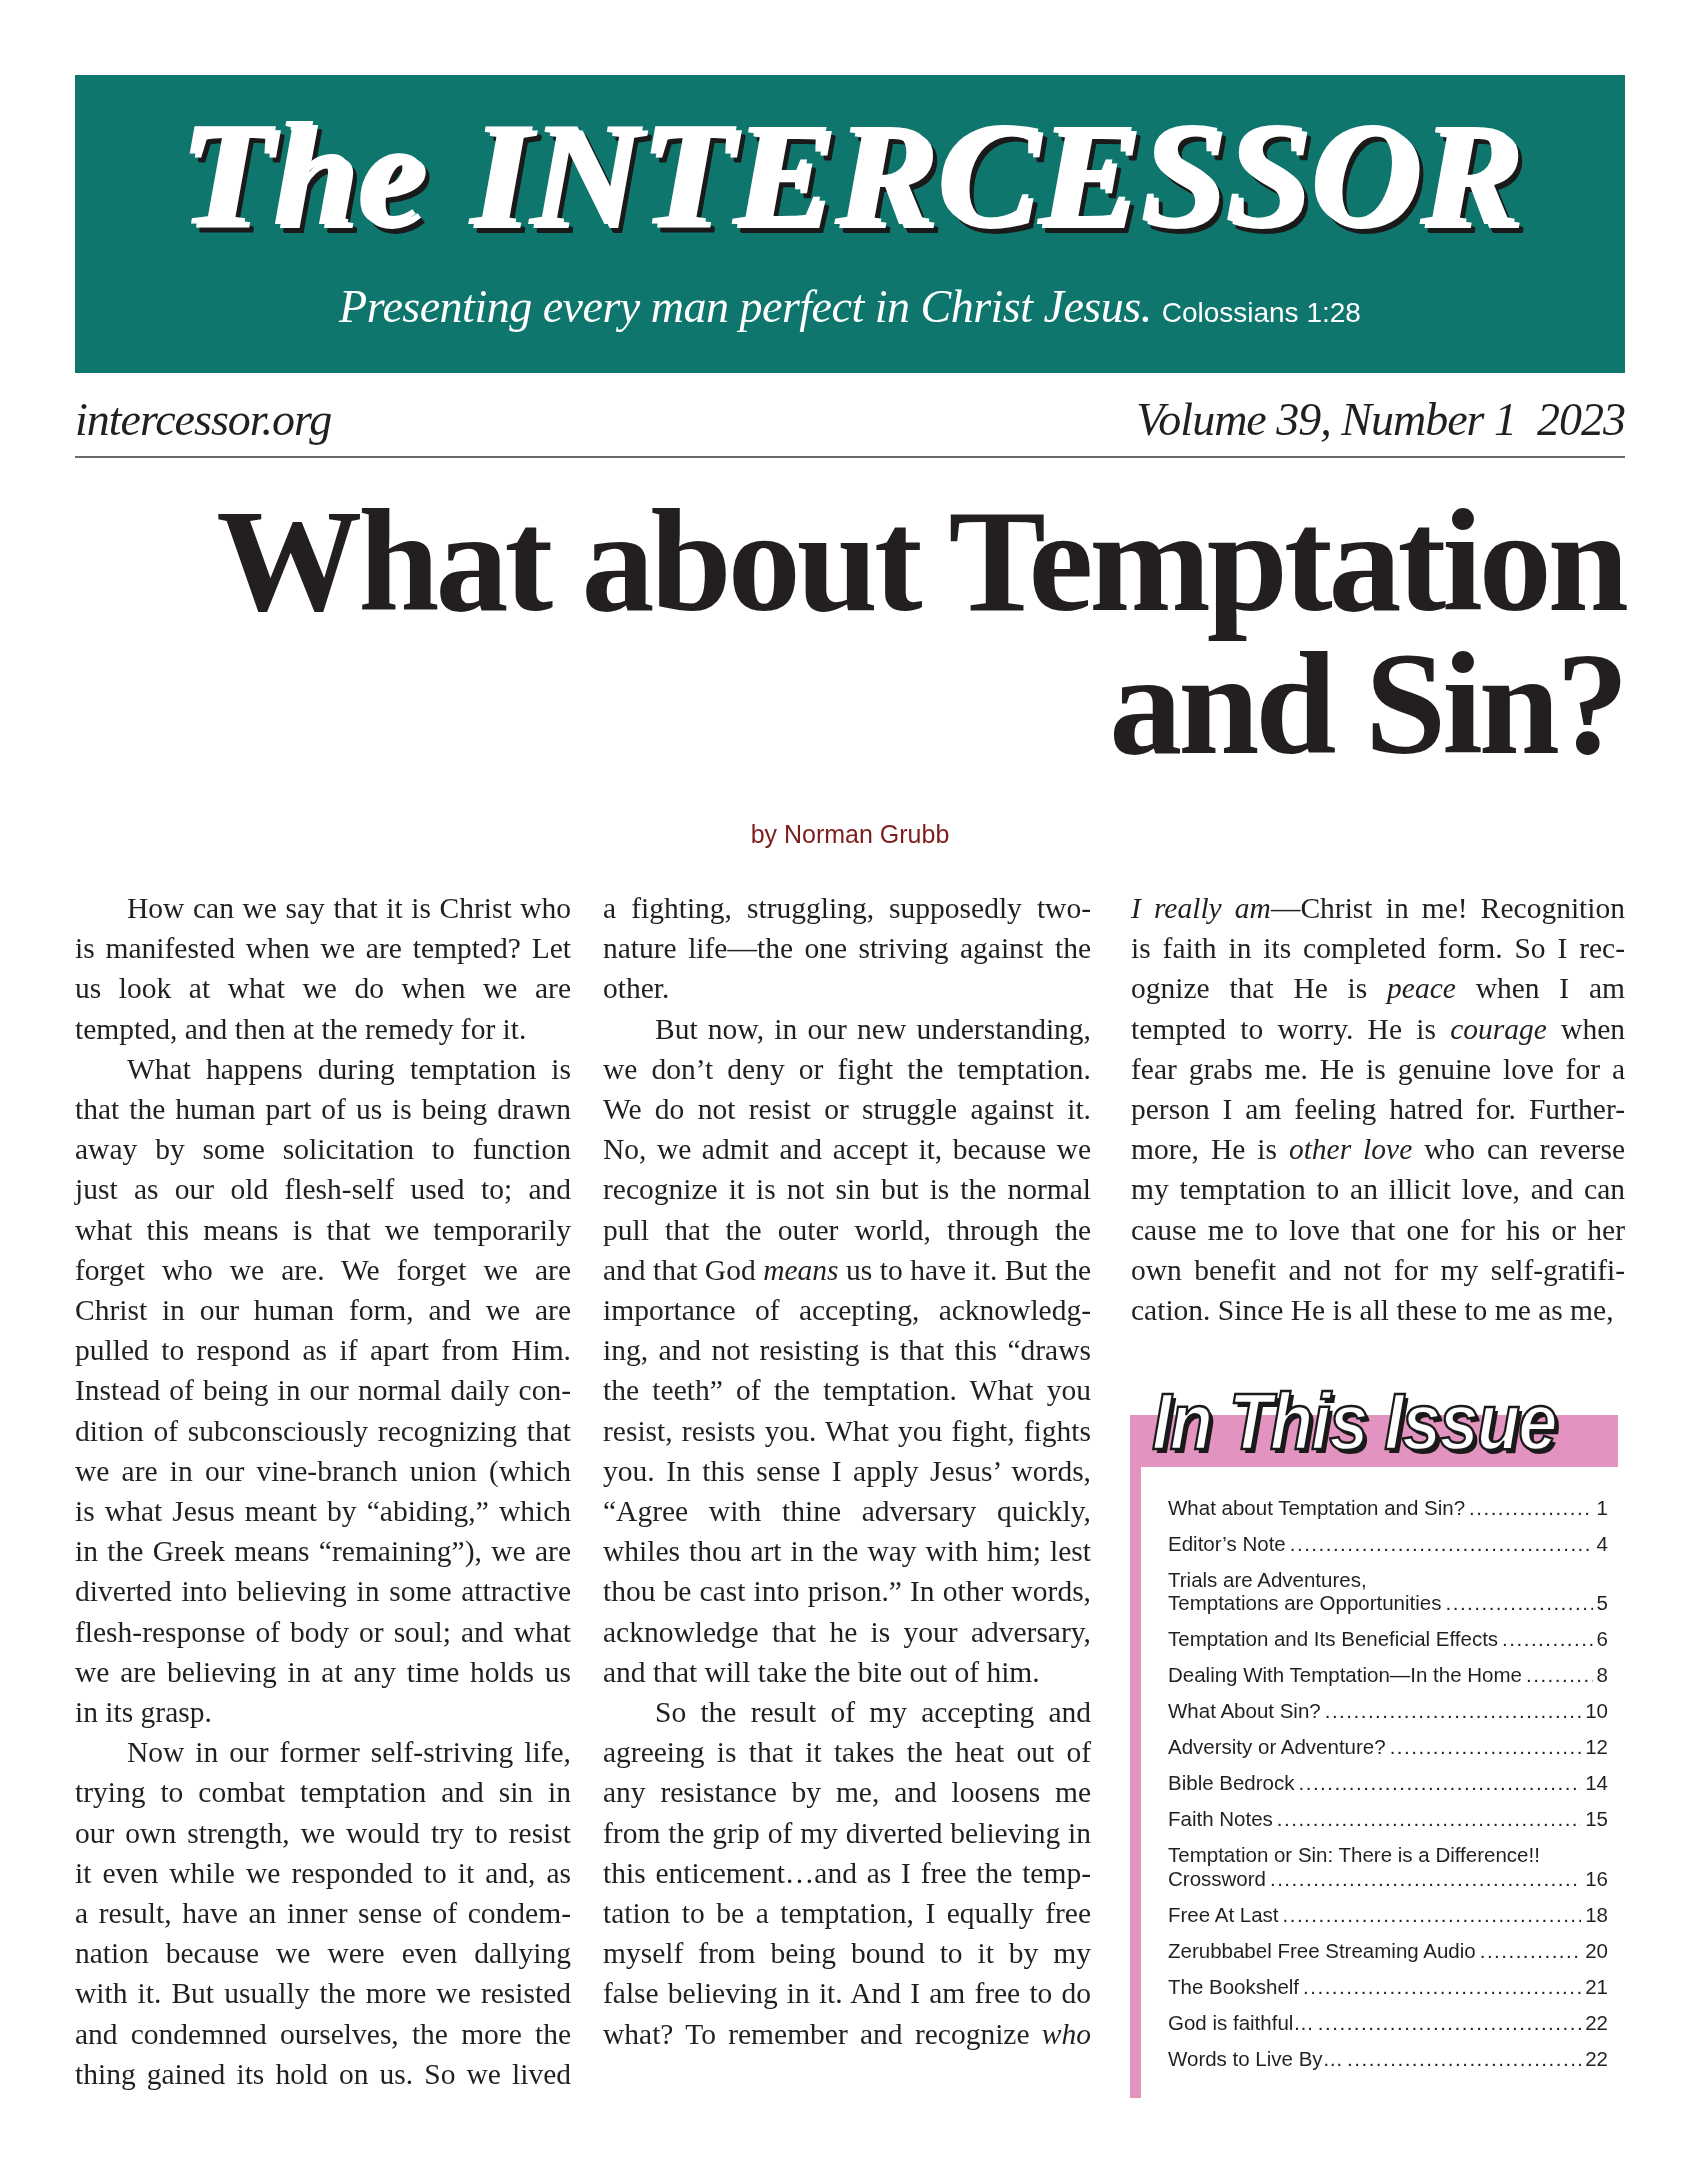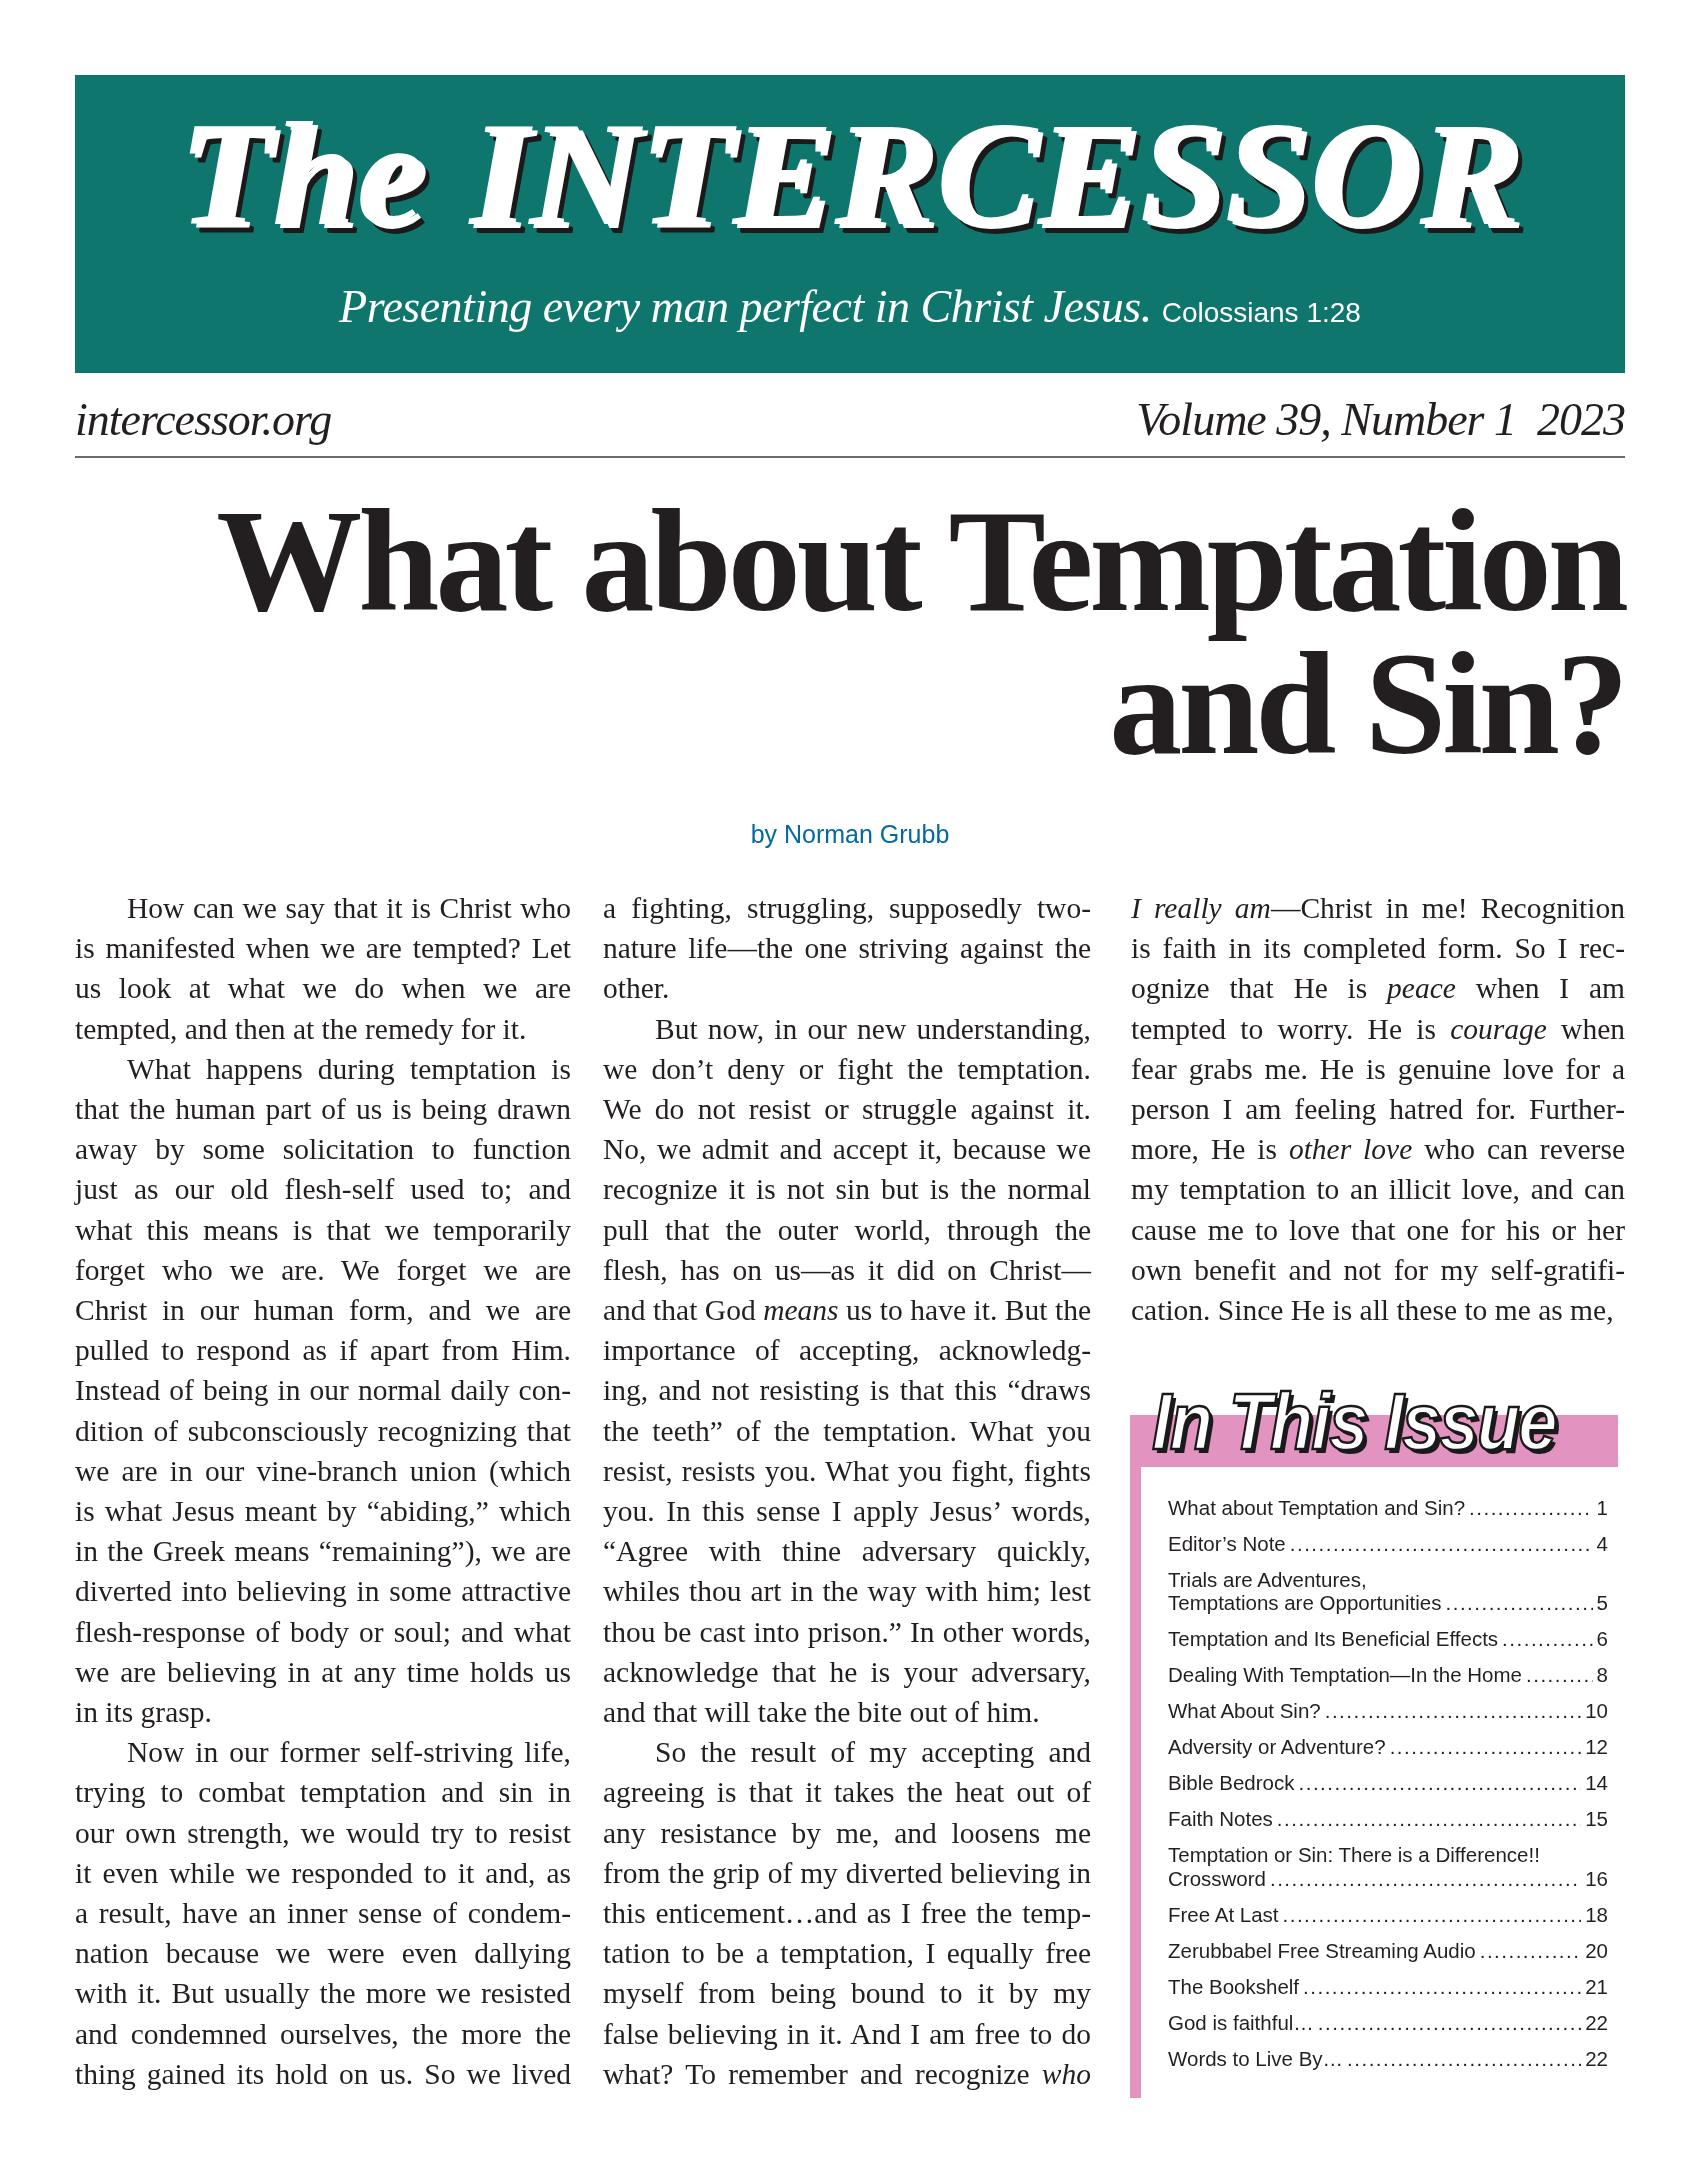--- a/index.html
+++ b/index.html
@@ -49,21 +49,21 @@
     }
     .headline {
       position: absolute; left: 75px; top: 490px; width: 1550px; text-align: right;
       font-family: "Liberation Serif", serif; font-weight: bold; font-size: 146px;
       line-height: 143px; letter-spacing: -4px; color: #231f20;
     }
     .headline span { display: block; }
     .byline {
       position: absolute; left: 75px; top: 818px; width: 1550px; text-align: center;
       font-family: "Liberation Sans", sans-serif; font-size: 25px; line-height: 32px;
-      color: #0369a1;
+      color: #7f1d1d;
     }
     .col {
       position: absolute; top: 888px;
       font-size: 29.5px; line-height: 40.2px; text-align: justify;
       hyphens: manual;
     }
     .col1 { left: 75px; width: 496px; }
     .col2 { left: 603px; width: 488px; }
     .col3 { left: 1131px; width: 494px; }
     .col .line { display: block; text-align: justify; text-align-last: justify; white-space: nowrap; }
@@ -165,21 +165,20 @@
 <div class="col col2" id="col2">
     <span class="line">a fighting, struggling, supposedly two-</span>
     <span class="line">nature life—the one striving against the</span>
     <span class="line last">other.</span>
     <span class="line ind">But now, in our new understanding,</span>
     <span class="line">we don’t deny or fight the temptation.</span>
     <span class="line">We do not resist or struggle against it.</span>
     <span class="line">No, we admit and accept it, because we</span>
     <span class="line">recognize it is not sin but is the normal</span>
     <span class="line">pull that the outer world, through the</span>
-    <span class="line">flesh, has on us—as it did on Christ—</span>
     <span class="line"><span>and that God </span><em>means</em><span> us to have it. But the</span></span>
     <span class="line">importance of accepting, acknowledg-</span>
     <span class="line">ing, and not resisting is that this “draws</span>
     <span class="line">the teeth” of the temptation. What you</span>
     <span class="line">resist, resists you. What you fight, fights</span>
     <span class="line">you. In this sense I apply Jesus’ words,</span>
     <span class="line">“Agree with thine adversary quickly,</span>
     <span class="line">whiles thou art in the way with him; lest</span>
     <span class="line">thou be cast into prison.” In other words,</span>
     <span class="line">acknowledge that he is your adversary,</span>

